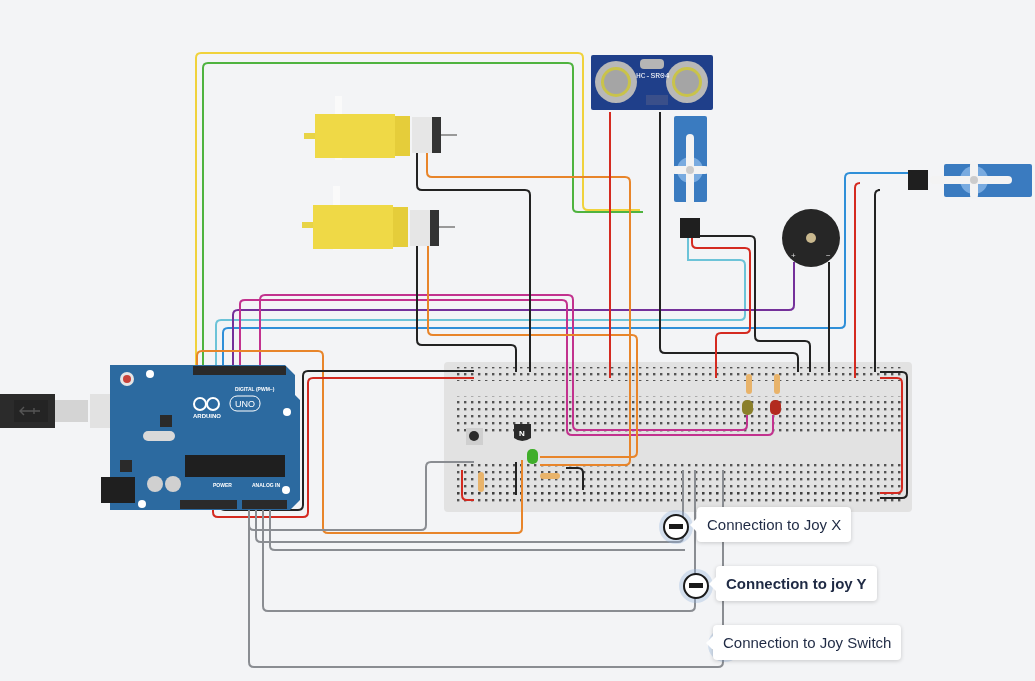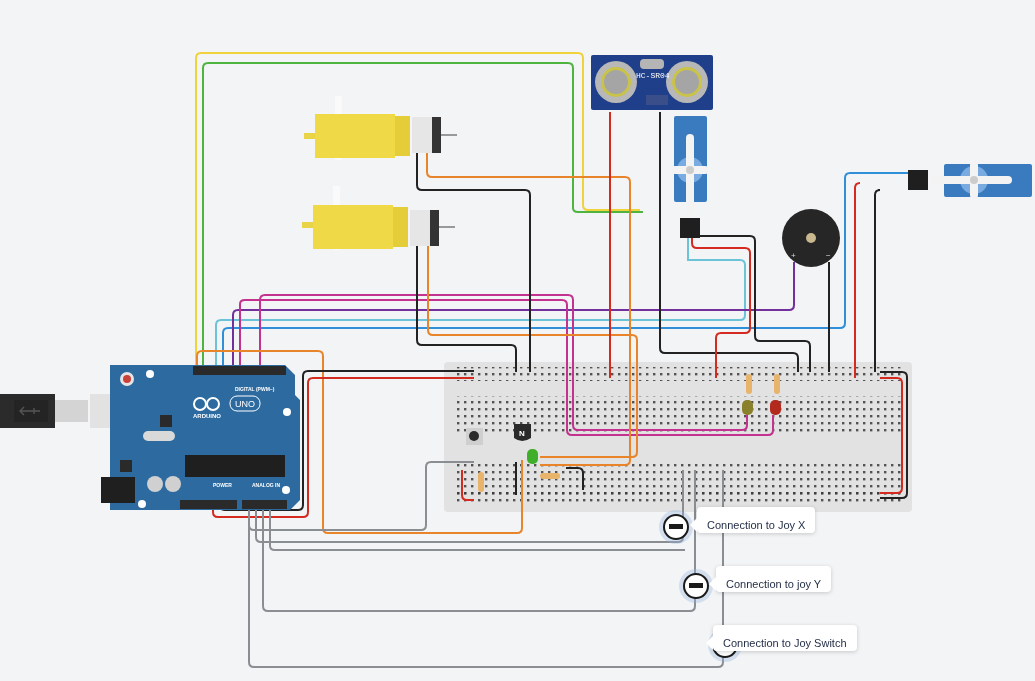--- a/index.html
+++ b/index.html
@@ -1,18 +1,18 @@
 <!DOCTYPE html>
 <html><head>
 <meta charset="utf-8">
 <style>
   html, body { margin:0; padding:0; }
   body { width:1035px; height:681px; background:#f3f4f6; position:relative; overflow:hidden; font-family:"Liberation Sans", sans-serif; }
   #canvas { position:absolute; left:0; top:0; width:1035px; height:681px; }
-  .callout { position:absolute; background:#fff; border-radius:4px; box-shadow:0 1px 4px rgba(0,0,0,0.18); color:#1f2a44; font-size:11px; padding:0 10px; height:26px; line-height:36px; white-space:nowrap; font-family:"Liberation Sans", sans-serif; }
+  .callout { position:absolute; background:#fff; border-radius:4px; box-shadow:0 1px 4px rgba(0,0,0,0.18); color:#1f2a44; font-size:15px; padding:0 10px; height:35px; line-height:36px; white-space:nowrap; font-family:"Liberation Sans", sans-serif; }
   .callout::before { content:""; position:absolute; left:-7px; top:11px; border-top:7px solid transparent; border-bottom:7px solid transparent; border-right:7px solid #fff; }
   .minus-btn { position:absolute; width:22px; height:22px; border-radius:50%; background:#fff; border:2px solid #1a1a1a; box-shadow:0 0 0 4px rgba(150,180,220,0.35); }
   .minus-btn::after { content:""; position:absolute; left:4px; top:8px; width:14px; height:5px; background:#1a1a1a; }
 </style>
 </head>
 <body>
 
 <svg id="canvas" viewBox="0 0 1035 681" xmlns="http://www.w3.org/2000/svg">
   <defs>
     <pattern id="holes" width="7" height="7" patternUnits="userSpaceOnUse">
@@ -171,15 +171,15 @@
   <rect x="770" y="400" width="11" height="15" rx="5" fill="#b22a1e"></rect>
   <rect x="478" y="472" width="6" height="20" rx="3" fill="#e8b36a"></rect>
   <rect x="540" y="473" width="20" height="6" rx="3" fill="#e8b36a"></rect>
   <rect x="746" y="374" width="6" height="20" rx="3" fill="#e8b36a"></rect>
   <rect x="774" y="374" width="6" height="20" rx="3" fill="#e8b36a"></rect>
 </svg>
 
 <div class="minus-btn" style="left:663px;top:514px;"></div>
 <div class="callout" style="left:697px;top:507px;">Connection to Joy X</div>
 <div class="minus-btn" style="left:683px;top:573px;"></div>
-<div class="callout" style="left:716px;top:566px;">Connection to joy Y</div>
+<div class="callout" style="left:716px;top:566px;font-weight:bold;">Connection to joy Y</div>
 <div class="minus-btn" style="left:712px;top:632px;"></div>
 <div class="callout" style="left:713px;top:625px;">Connection to Joy Switch</div>
 
 </body></html>

